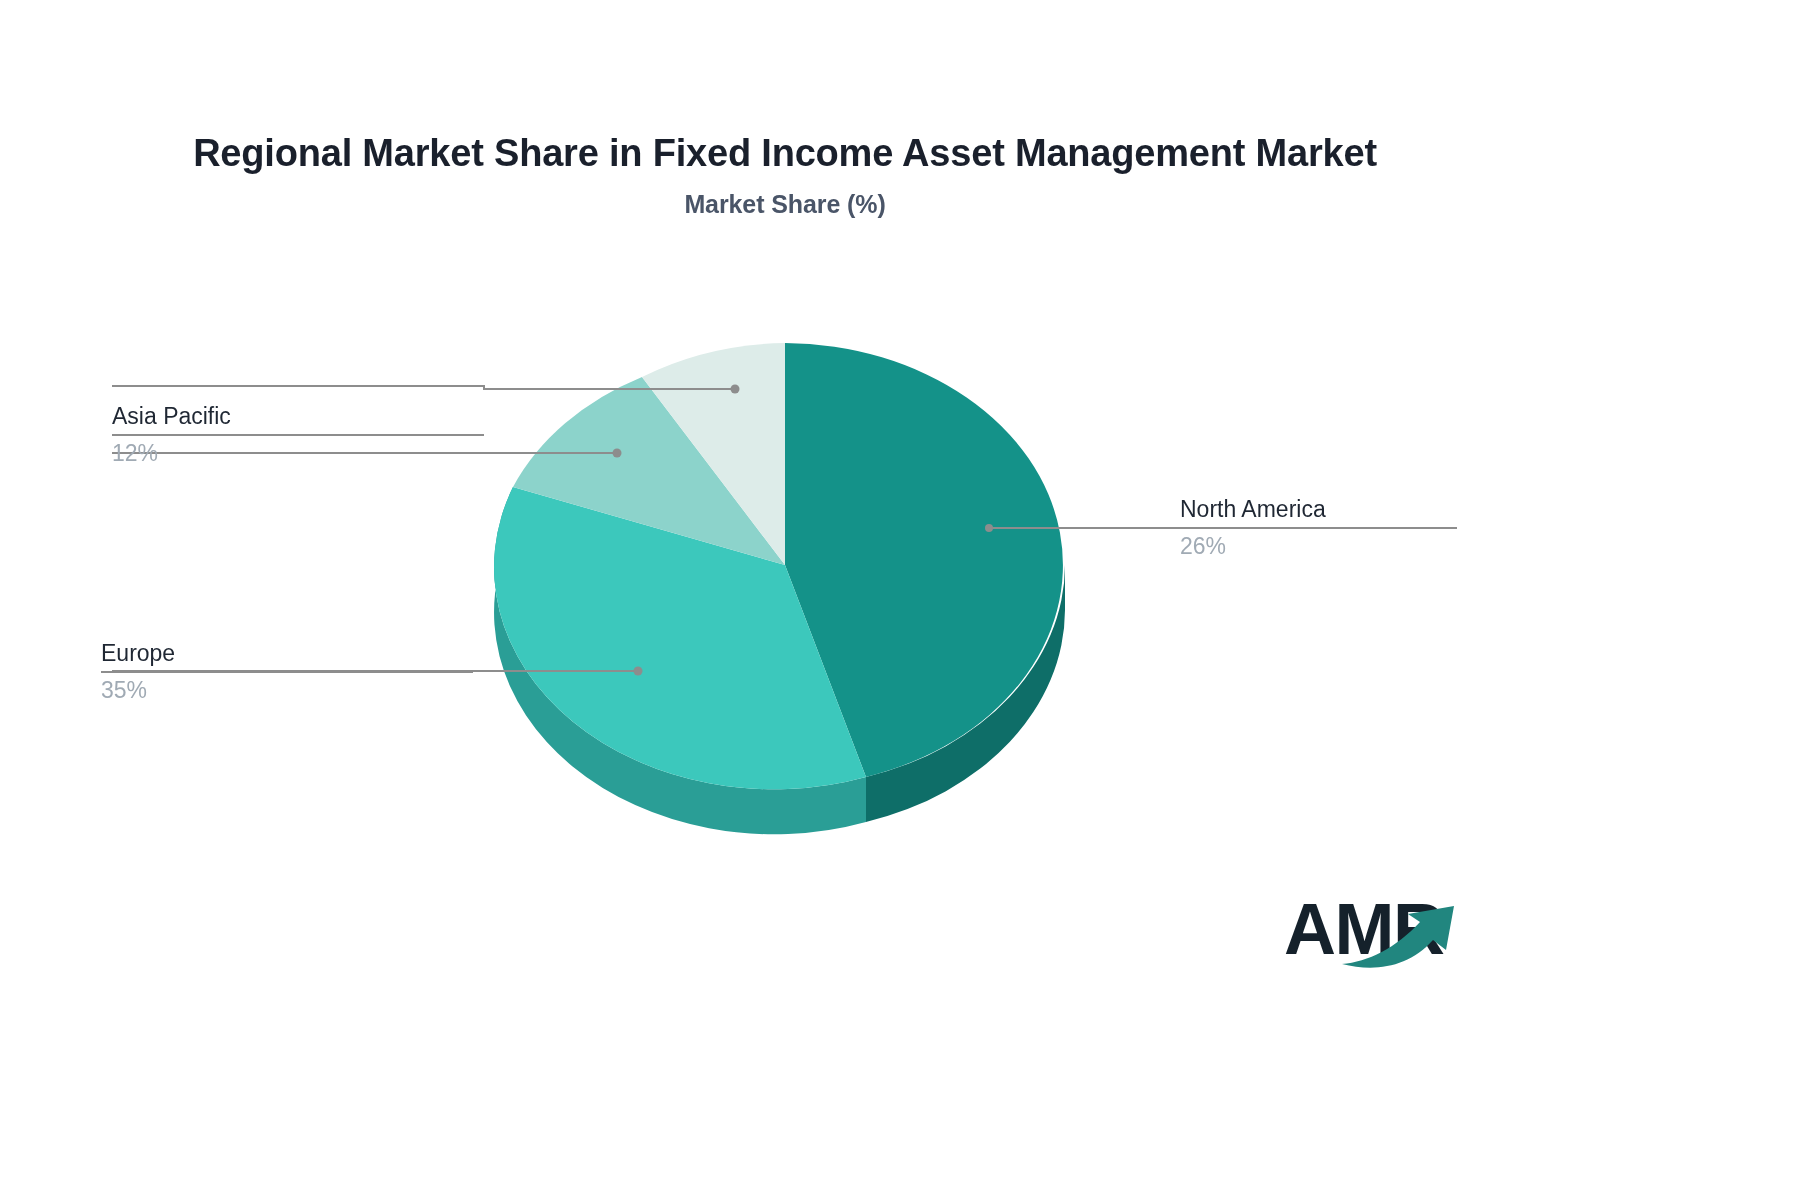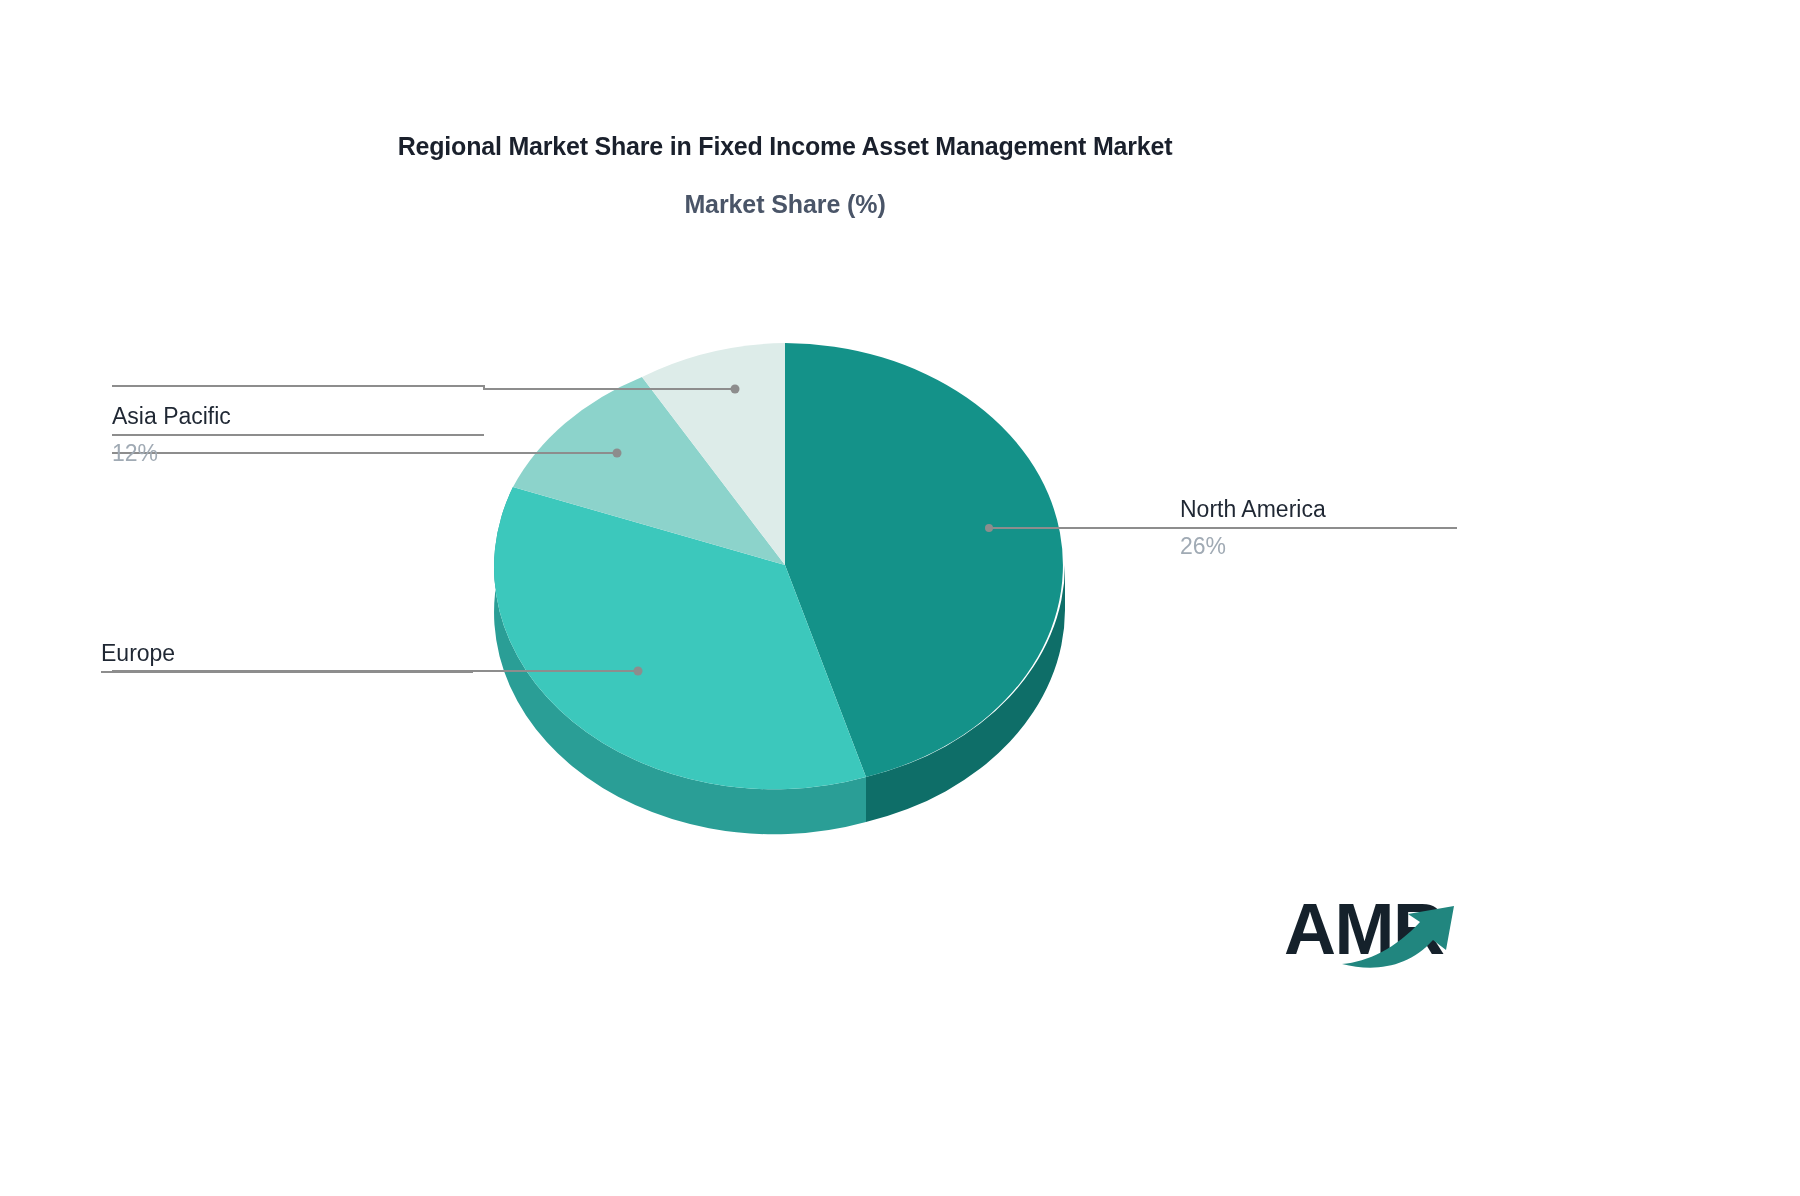--- a/index.html
+++ b/index.html
@@ -20,21 +20,21 @@
     overflow: hidden;
   }
 
   
   #title {
     position: absolute;
     left: 0;
     top: 132px;
     width: 1570px;
     text-align: center;
-    font-size: 25px;
+    font-size: 38px;
     font-weight: bold;
     color: #1a202c;
     letter-spacing: -0.2px;
     white-space: nowrap;
   }
   #subtitle {
     position: absolute;
     left: 0;
     top: 190px;
     width: 1570px;
@@ -171,20 +171,21 @@
 
   <div class="callout left" id="callout-apac">
     <div class="cname">Asia Pacific</div>
     <div class="crule"></div>
     <div class="cval">12%</div>
   </div>
 
   <div class="callout left" id="callout-eu">
     <div class="cname">Europe</div>
     <div class="crule"></div>
+    <div class="cval">35%</div>
   </div>
 
   <div class="callout right" id="callout-na">
     <div class="cname">North America</div>
     <div class="crule"></div>
     <div class="cval">26%</div>
   </div>
 
   <div id="amr-logo">
     <div class="amr-text">AMR</div>

